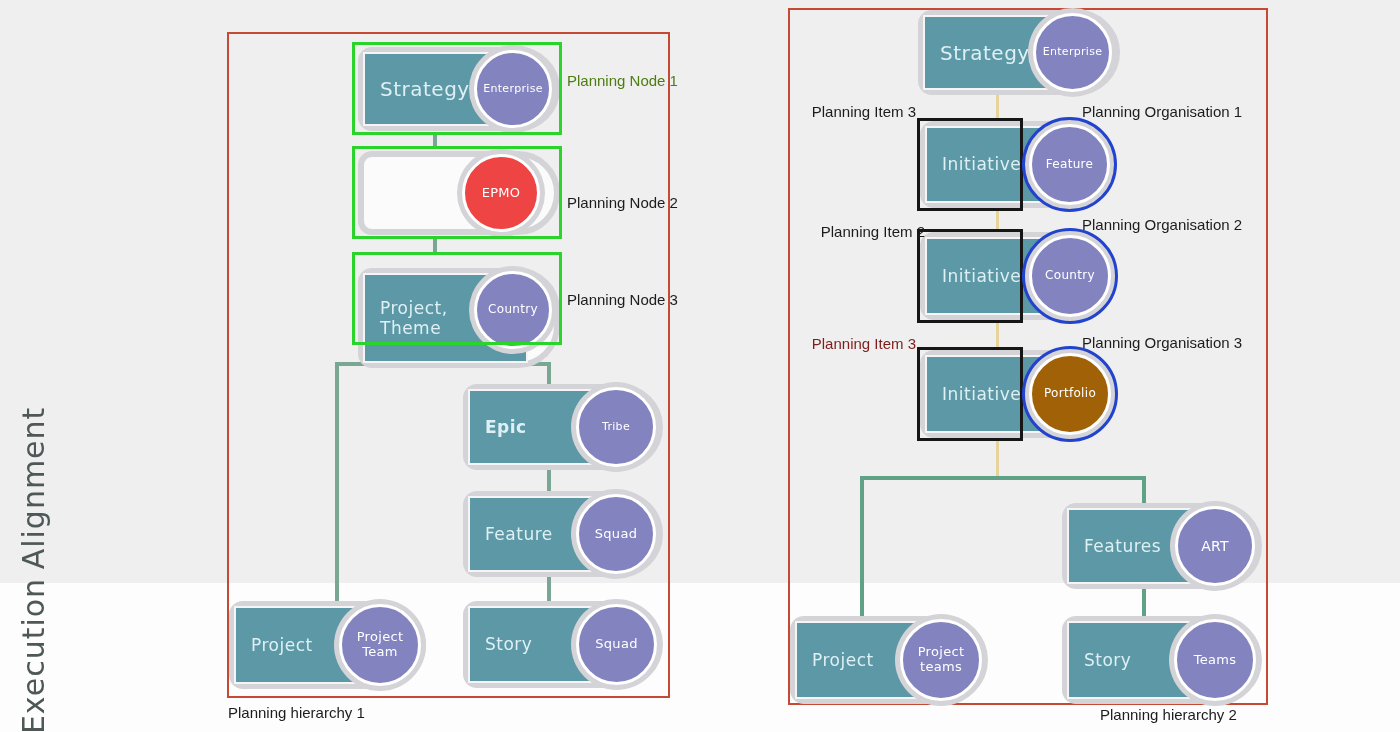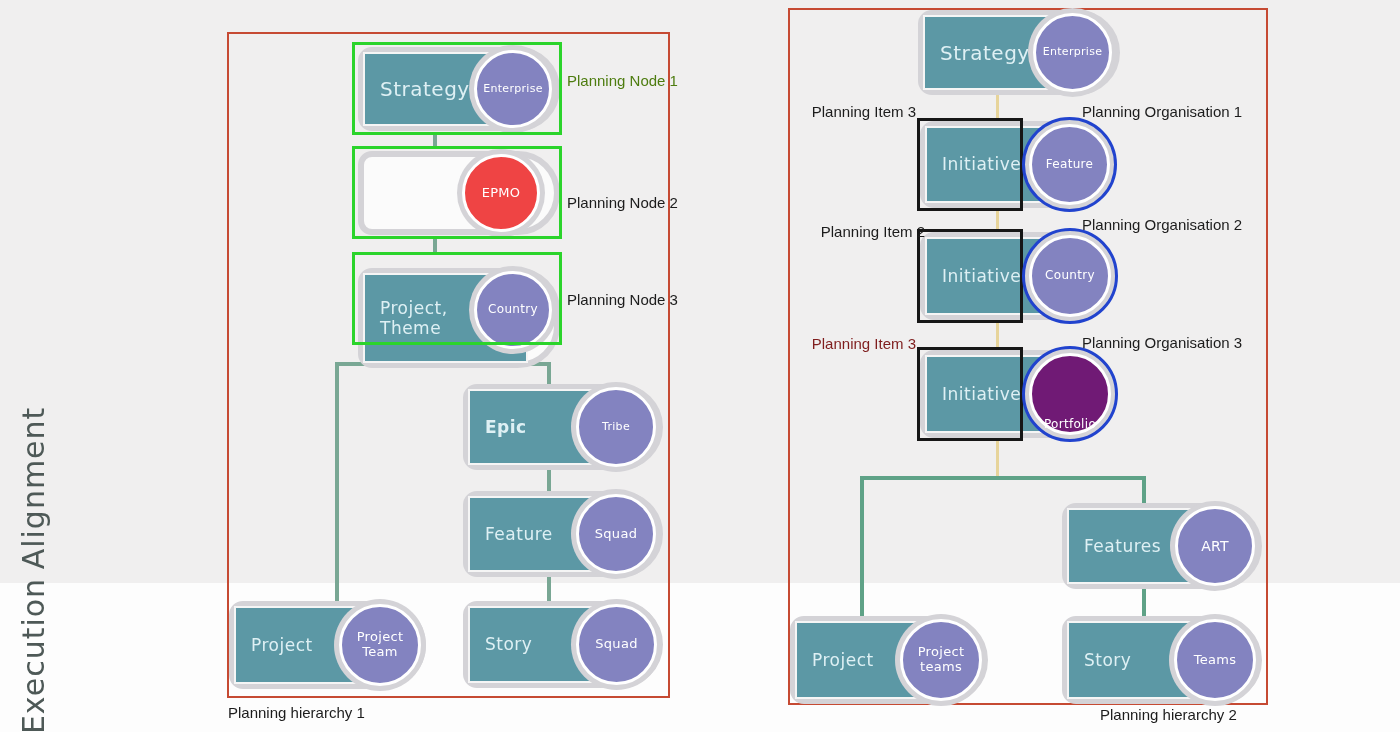--- a/index.html
+++ b/index.html
@@ -152,21 +152,21 @@
       </div>
       <div class="pcircle" style="background: rgb(131, 131, 192); box-shadow: rgb(212, 211, 215) 0px 0px 0px 5px; left: 109px; top: 3px; width: 82px; height: 82px;">
         <span style="font-size: 12px; color: rgb(255, 255, 255);">Country</span>
       </div>
     </div>
     <div class="node" style="left: 920px; top: 350px; width: 196px; height: 88px;">
       <div class="capsule" style="border-color: rgb(212, 211, 215); border-radius: 14px 44px 44px 14px;"></div>
       <div class="tealbox" style="background: rgb(92, 152, 165); width: 160px;">
         <span style="font-size: 17px; color: rgb(222, 240, 244);">Initiative</span>
       </div>
-      <div class="pcircle" style="background: #701a75; box-shadow: rgb(212, 211, 215) 0px 0px 0px 5px; left: 109px; top: 3px; width: 82px; height: 82px; align-items: flex-end;">
+      <div class="pcircle" style="background: #a16207; box-shadow: rgb(212, 211, 215) 0px 0px 0px 5px; left: 109px; top: 3px; width: 82px; height: 82px;">
         <span style="font-size: 12px; color: rgb(255, 255, 255);">Portfolio</span>
       </div>
     </div>
     <div class="node" style="left: 1062px; top: 503px; width: 200px; height: 86px;">
       <div class="capsule" style="border-color: rgb(212, 211, 215); border-radius: 14px 43px 43px 14px;"></div>
       <div class="tealbox" style="background: rgb(92, 152, 165); width: 163px;">
         <span style="font-size: 17px; color: rgb(222, 240, 244);">Features</span>
       </div>
       <div class="pcircle" style="background: rgb(131, 131, 192); box-shadow: rgb(212, 211, 215) 0px 0px 0px 5px; left: 113px; top: 3px; width: 80px; height: 80px;">
         <span style="font-size: 14px; color: rgb(255, 255, 255);">ART</span>

